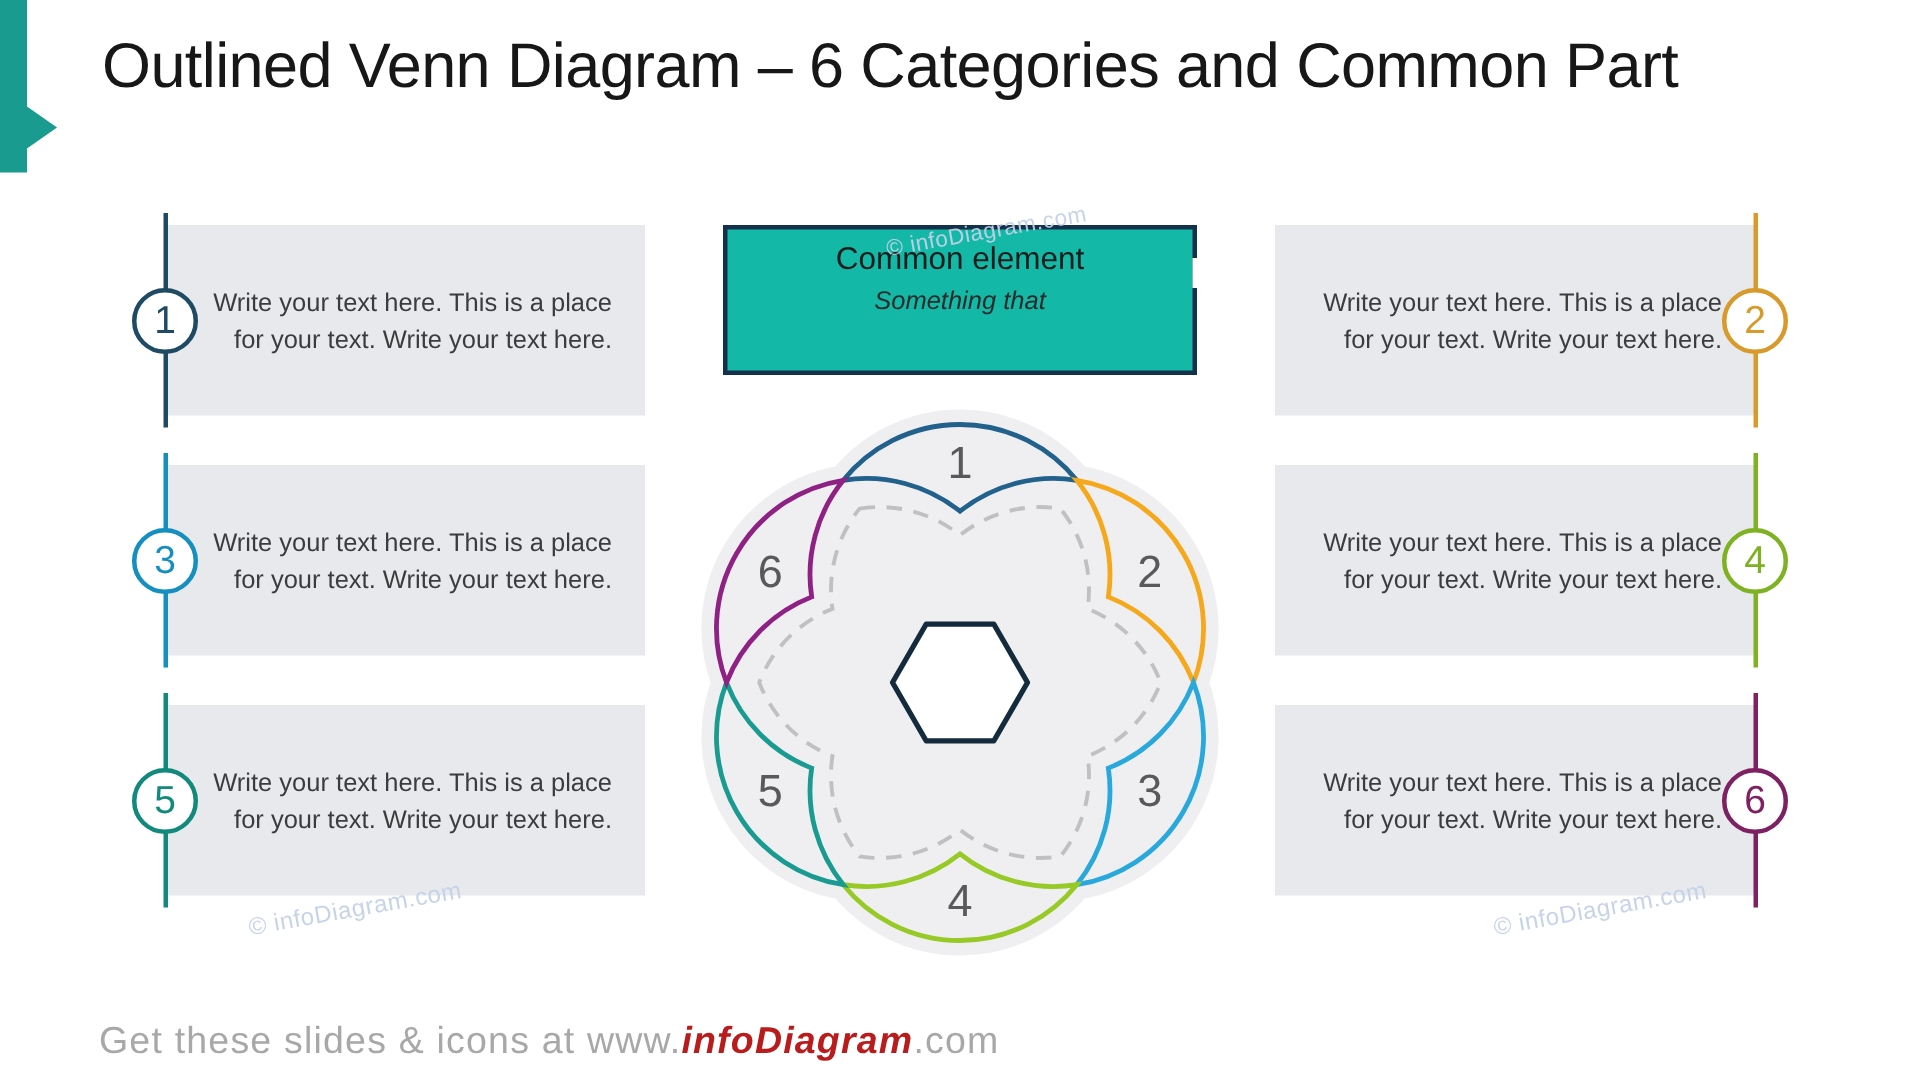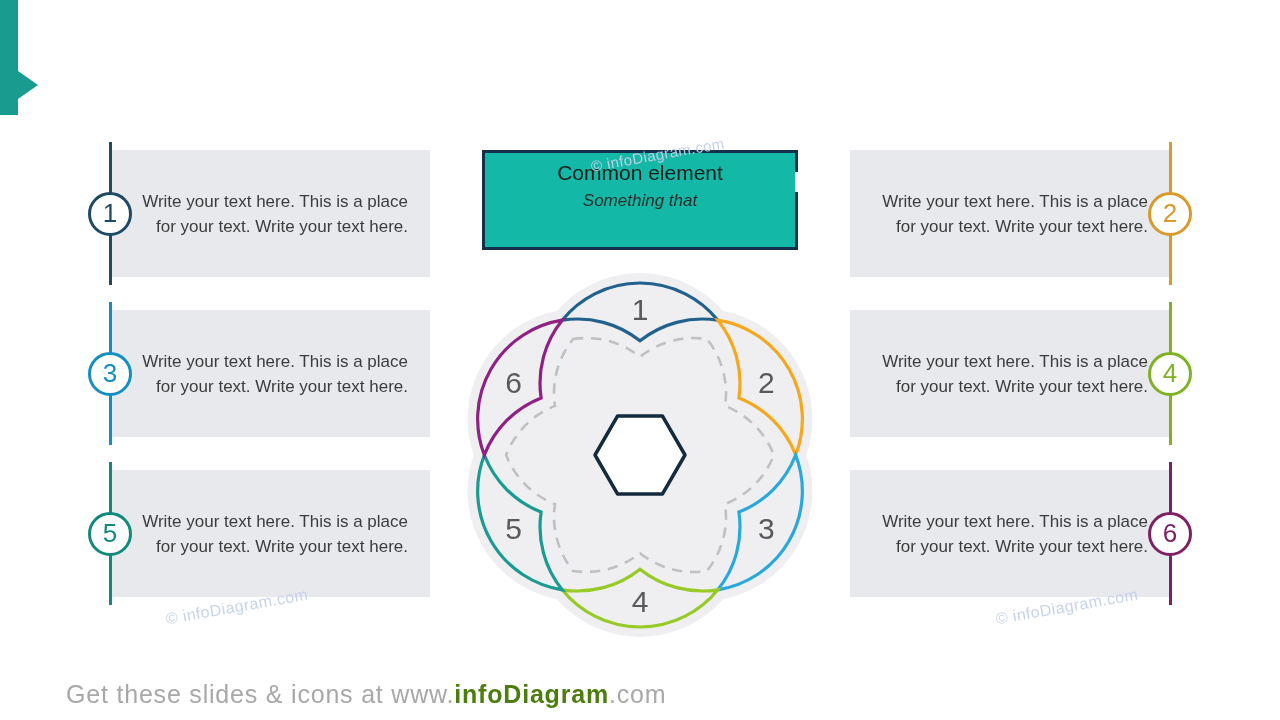--- a/index.html
+++ b/index.html
@@ -47,30 +47,31 @@
   
   .watermark{position:absolute;color:#C4D1E8;font-size:16px;letter-spacing:0.4px;
              transform:rotate(-10deg);opacity:0.95;white-space:nowrap;z-index:5;}
   #wm-top{left:590px;top:146px;font-size:15px;}
   #wm-left{left:165px;top:598px;}
   #wm-right{left:995px;top:598px;}
 
   
   .footer{position:absolute;left:66px;top:680px;font-size:25px;color:#A8A8A8;
           letter-spacing:0.8px;white-space:nowrap;}
-  .footer b{font-weight:700;color:#4d7c0f;}
+  .footer b{font-weight:700;color:#b91c1c;font-style:italic;}
 </style>
 </head>
 <body>
 
 <div class="slide">
 
   <div class="accent-bar" style="background: rgb(25, 155, 143);"></div>
   <div class="accent-arrow" style="border-left-color: rgb(25, 155, 143);"></div>
 
+  <h1 class="title">Outlined Venn Diagram – 6 Categories and Common Part</h1>
 
   <div class="common-box" style="border-color: rgb(20, 48, 74);">
     <div class="cb-gap"></div>
     <div class="cb-title">Common element</div>
     <div class="cb-sub">
       <span>Something that</span><br>
     </div>
   </div>
 
   <div class="note-box nb-left" id="box1" style="--accent: #1E4A63;">

